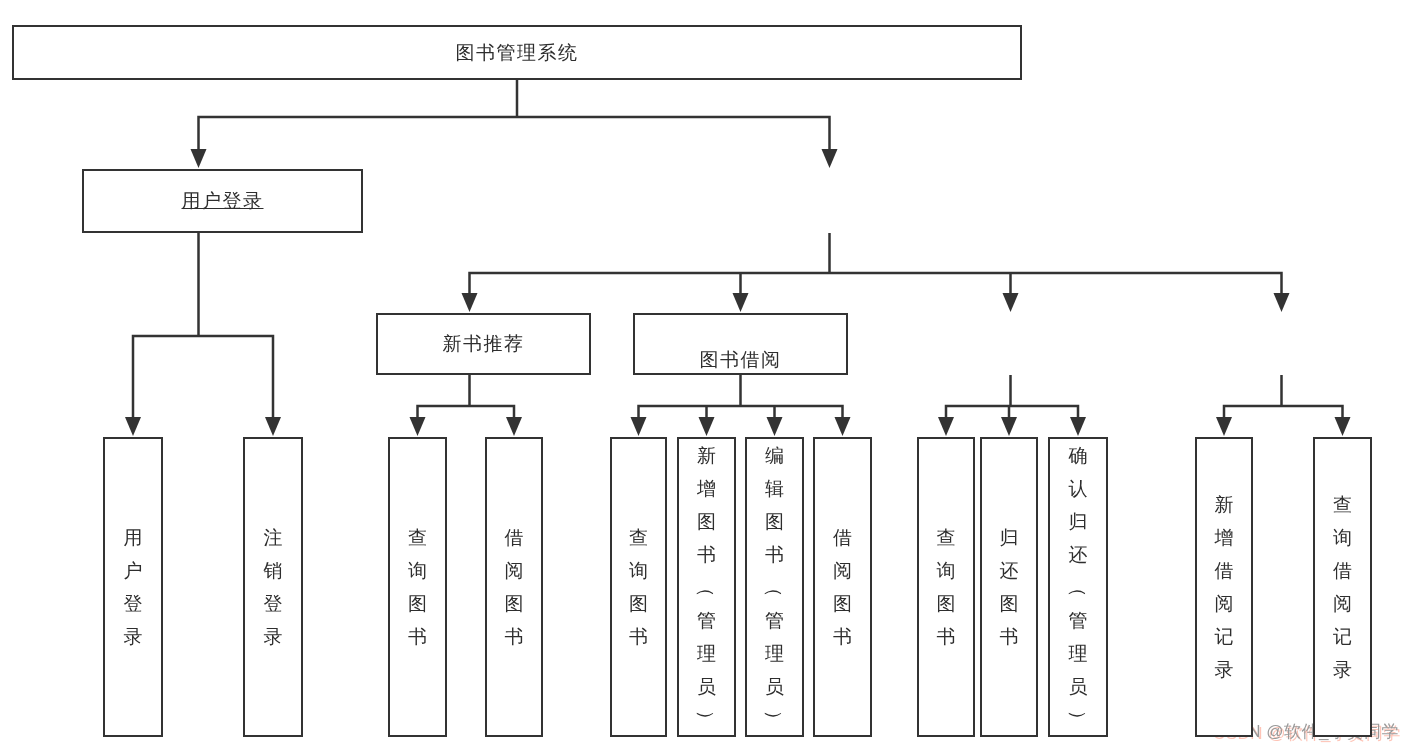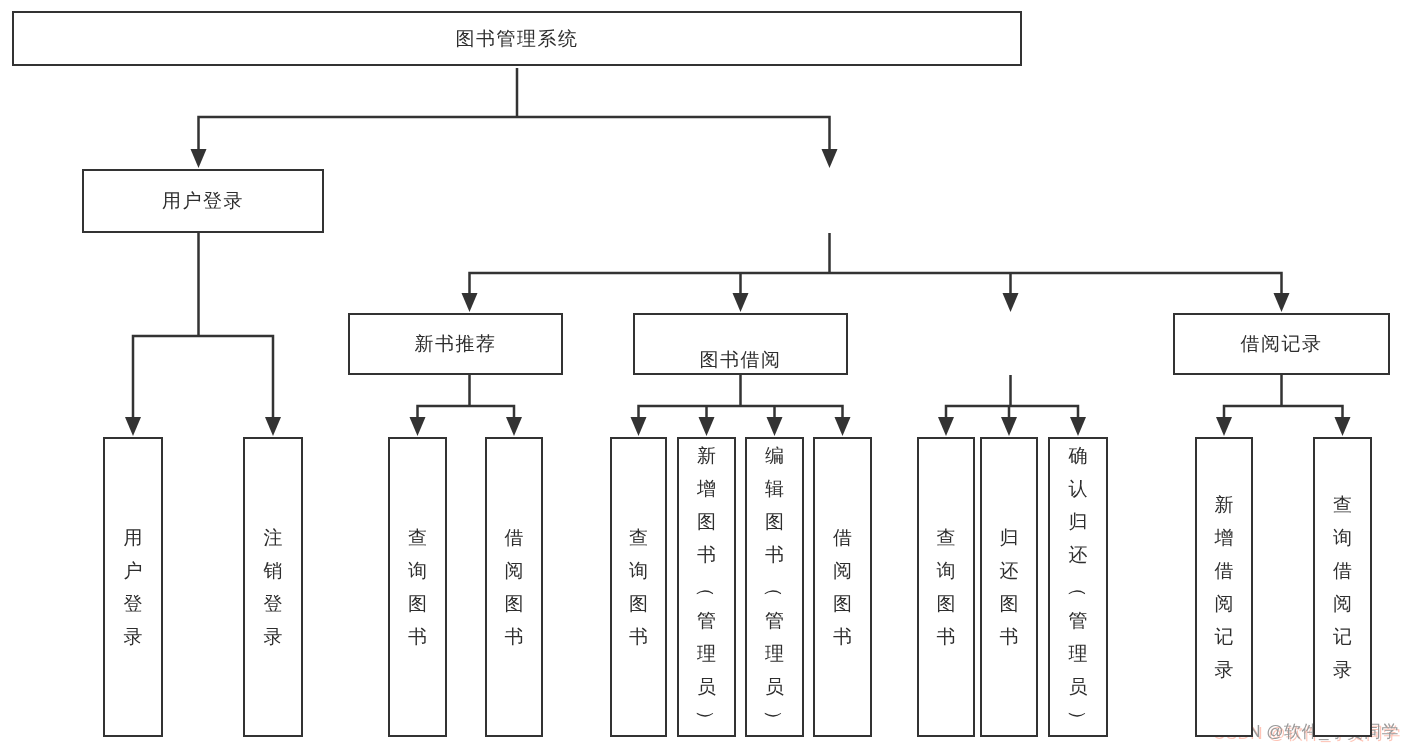--- a/index.html
+++ b/index.html
@@ -48,34 +48,31 @@
       <polygon points="698.5,417 714.5,417 706.5,436" fill="#333333"></polygon>
       <polygon points="766.5,417 782.5,417 774.5,436" fill="#333333"></polygon>
       <polygon points="834.5,417 850.5,417 842.5,436" fill="#333333"></polygon>
       <polygon points="938,417 954,417 946,436" fill="#333333"></polygon>
       <polygon points="1001,417 1017,417 1009,436" fill="#333333"></polygon>
       <polygon points="1070,417 1086,417 1078,436" fill="#333333"></polygon>
       <polygon points="1216,417 1232,417 1224,436" fill="#333333"></polygon>
       <polygon points="1334.5,417 1350.5,417 1342.5,436" fill="#333333"></polygon>
     </svg>
   <div id="watermark">CSDN @软件_小贺同学</div>
-<div class="node h" style="left: 12px; top: 11px; width: 1010px; height: 55px; border-color: rgb(51, 51, 51);">
+<div class="node h" style="left: 12px; top: 25px; width: 1010px; height: 55px; border-color: rgb(51, 51, 51);">
       <span class="lbl">图书管理系统</span>
     </div>
-    <div class="node h" style="left: 82px; top: 169px; width: 242px; height: 64px; border-color: rgb(51, 51, 51);">
+    <div class="node h" style="left: 82px; top: 169px; width: 281px; height: 64px; border-color: rgb(51, 51, 51); text-decoration: underline;">
       <span class="lbl">用户登录</span>
     </div>
-    <div class="node h" style="left: 348px; top: 313px; width: 215px; height: 62px; border-color: rgb(51, 51, 51);">
+    <div class="node h" style="left: 376px; top: 313px; width: 215px; height: 62px; border-color: rgb(51, 51, 51);">
       <span class="lbl">新书推荐</span>
     </div>
     <div class="node h" style="left: 633px; top: 313px; width: 215px; height: 62px; border-color: rgb(51, 51, 51); align-items: flex-end;">
       <span class="lbl">图书借阅</span>
-    </div>
-    <div class="node h" style="left: 1173px; top: 313px; width: 217px; height: 62px; border-color: rgb(51, 51, 51);">
-      <span class="lbl">借阅记录</span>
     </div>
     <div class="node v" style="left: 103px; top: 437px; width: 60px; height: 300px; border-color: rgb(51, 51, 51);">
       <span class="ch">用</span>
       <span class="ch">户</span>
       <span class="ch">登</span>
       <span class="ch">录</span>
     </div>
     <div class="node v" style="left: 243px; top: 437px; width: 60px; height: 300px; border-color: rgb(51, 51, 51);">
       <span class="ch">注</span>
       <span class="ch">销</span>

